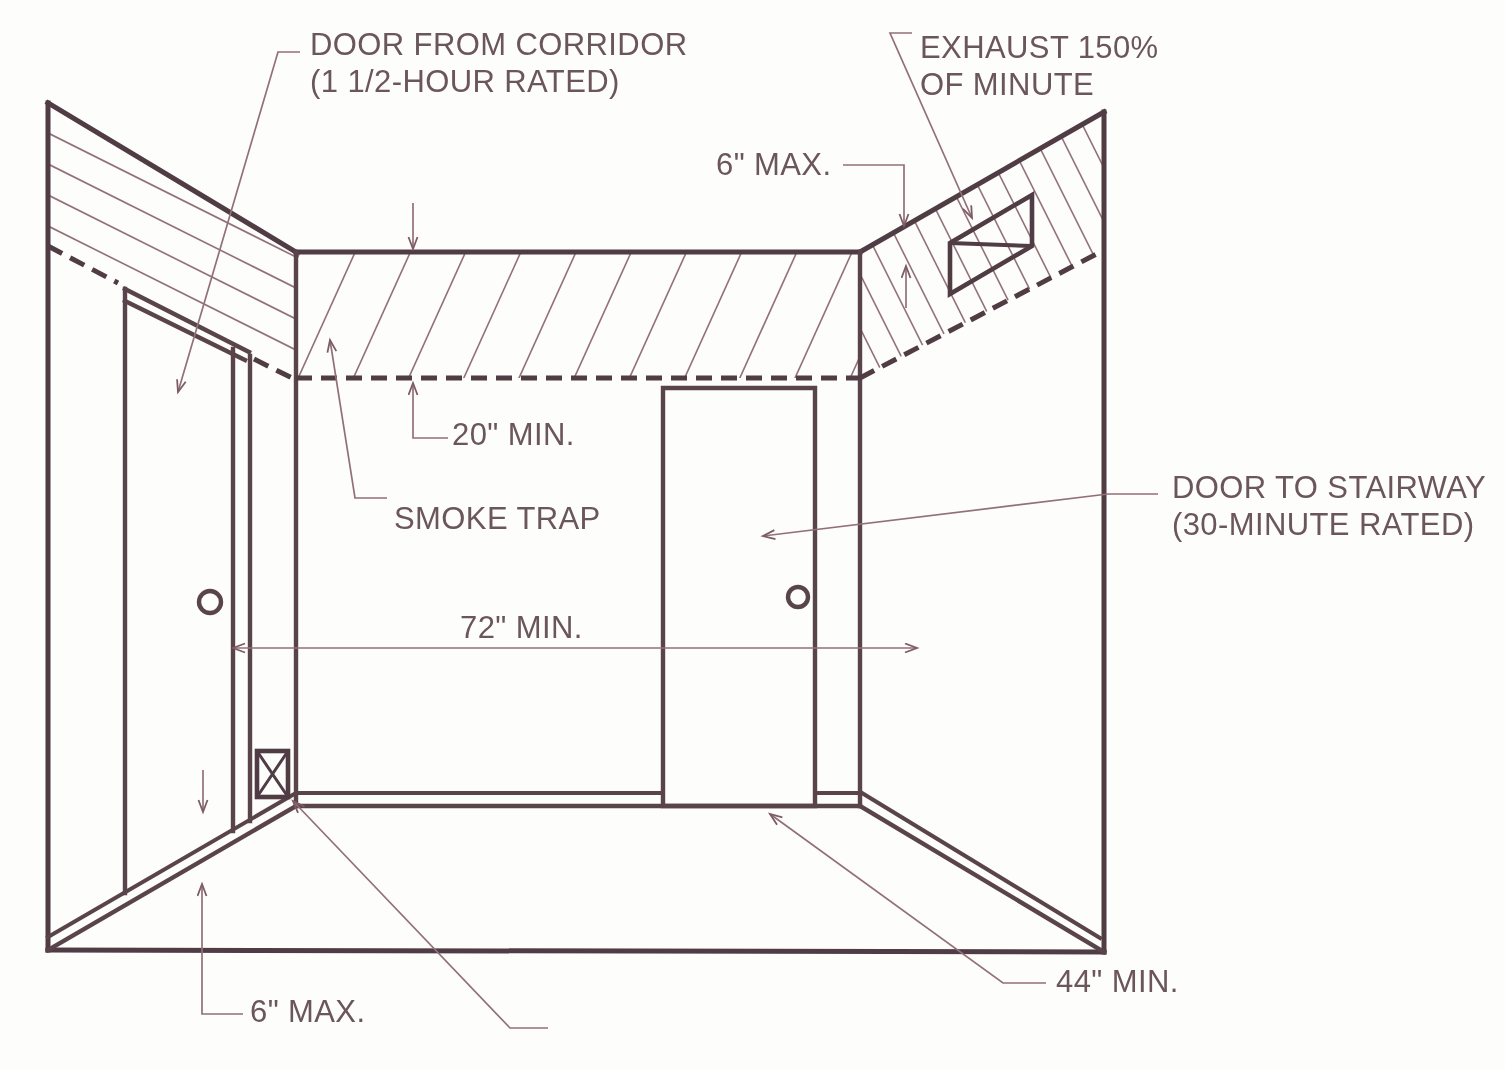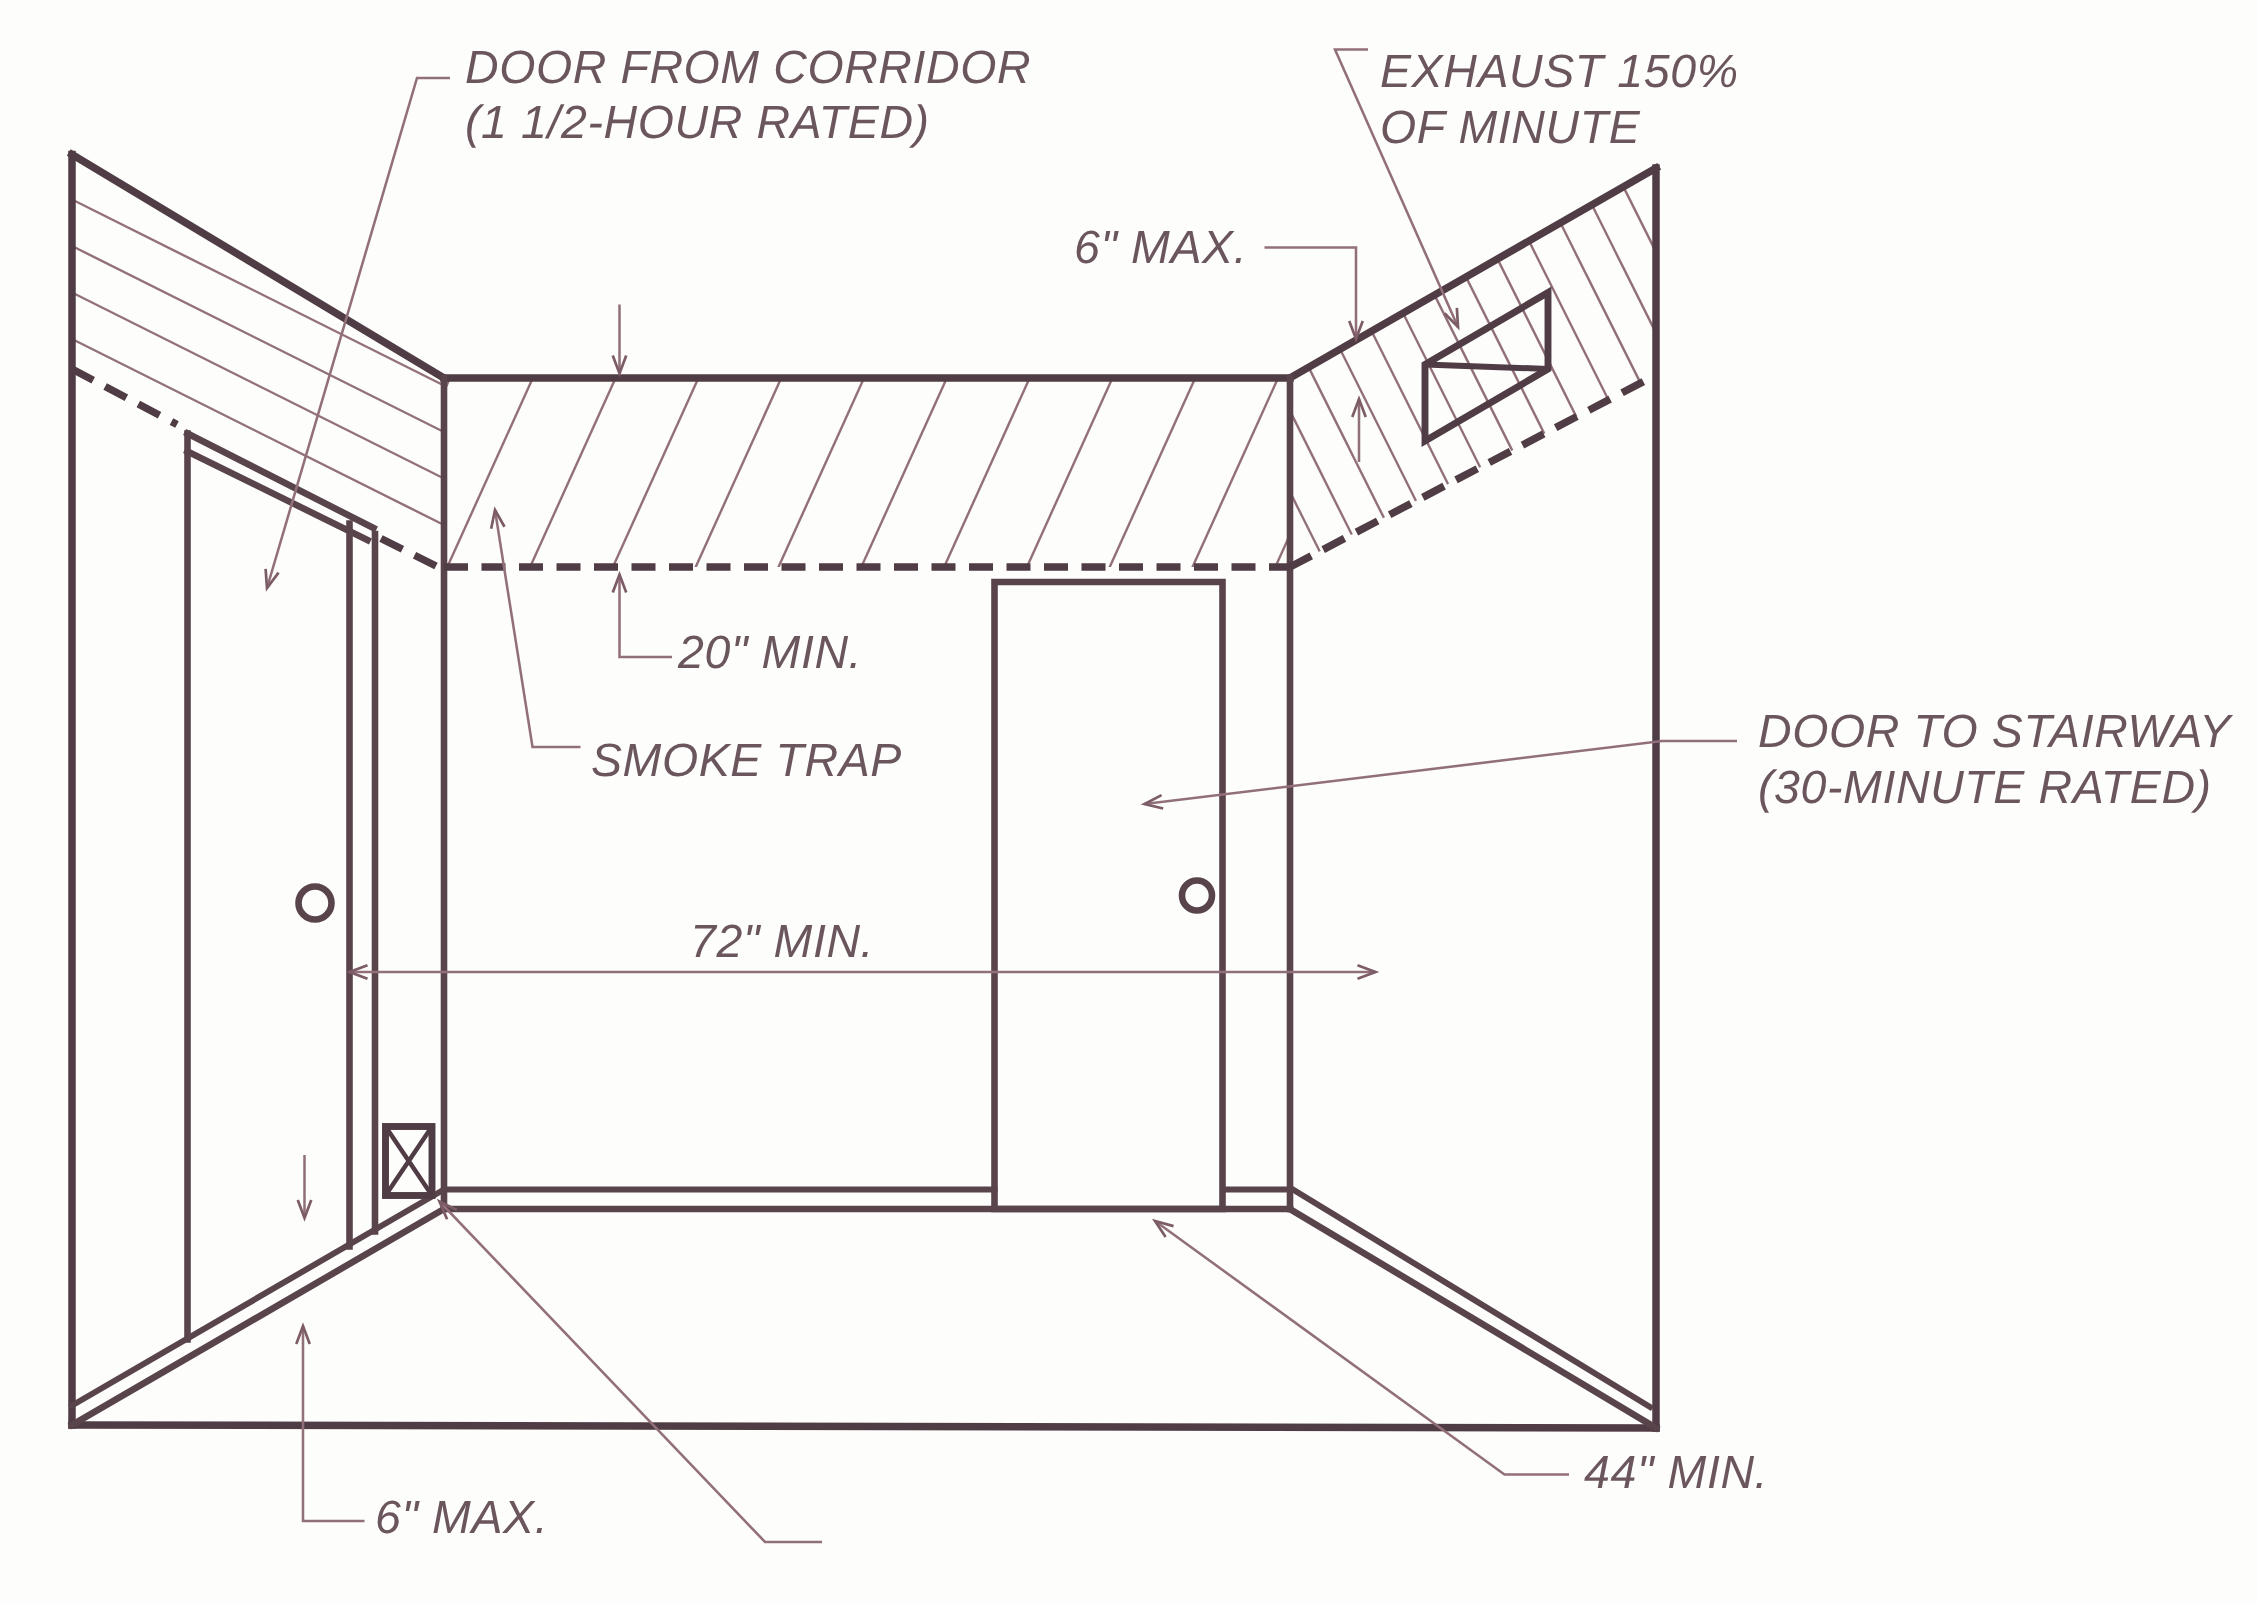--- a/index.html
+++ b/index.html
@@ -5,21 +5,21 @@
   :root{
     --line-dark:#503c44;
     --line-mid:#5a444c;
     --line-thin:#92707a;
     --text:#6b565e;
     --bg:#fdfdfb;
   }
   html,body{margin:0;padding:0;background:var(--bg);}
   #stage{
     position:relative;width:1505px;height:1069px;background:var(--bg);
-    font-family:"Liberation Sans", sans-serif;overflow:hidden;font-style:italic;
+    font-family:"Liberation Sans", sans-serif;overflow:hidden;
   }
   #drawing{position:absolute;left:0;top:0;}
   .lbl{
     position:absolute;color:var(--text);font-size:31px;line-height:37px;
     letter-spacing:0.4px;white-space:nowrap;
   }
   svg .thick{stroke:var(--line-dark);stroke-width:5;fill:none;stroke-linecap:square;}
   svg .med{stroke:var(--line-mid);stroke-width:4.4;fill:none;stroke-linecap:square;}
   svg .base{stroke:var(--line-mid);stroke-width:4;fill:none;stroke-linecap:square;}
   svg .dash{stroke:var(--line-dark);stroke-width:5;fill:none;stroke-dasharray:16 9;stroke-linecap:butt;}
@@ -152,21 +152,21 @@
 
   <div class="lbl" style="left:920px;top:6px;margin-top:23px;">
     <div>EXHAUST 150%</div>
     <div>OF MINUTE</div>
   </div>
 
   <div class="lbl" style="left:716px;top:146px;">6" MAX.</div>
 
   <div class="lbl" style="left:452px;top:416px;">20" MIN.</div>
 
-  <div class="lbl" style="left:394px;top:488px;">SMOKE TRAP</div>
+  <div class="lbl" style="left:394px;top:500px;">SMOKE TRAP</div>
 
   <div class="lbl" style="left:1172px;top:469px;">
     <div>DOOR TO STAIRWAY</div>
     <div>(30-MINUTE RATED)</div>
   </div>
 
   <div class="lbl" style="left:460px;top:609px;">72" MIN.</div>
 
   <div class="lbl" style="left:1056px;top:963px;">44" MIN.</div>
 

